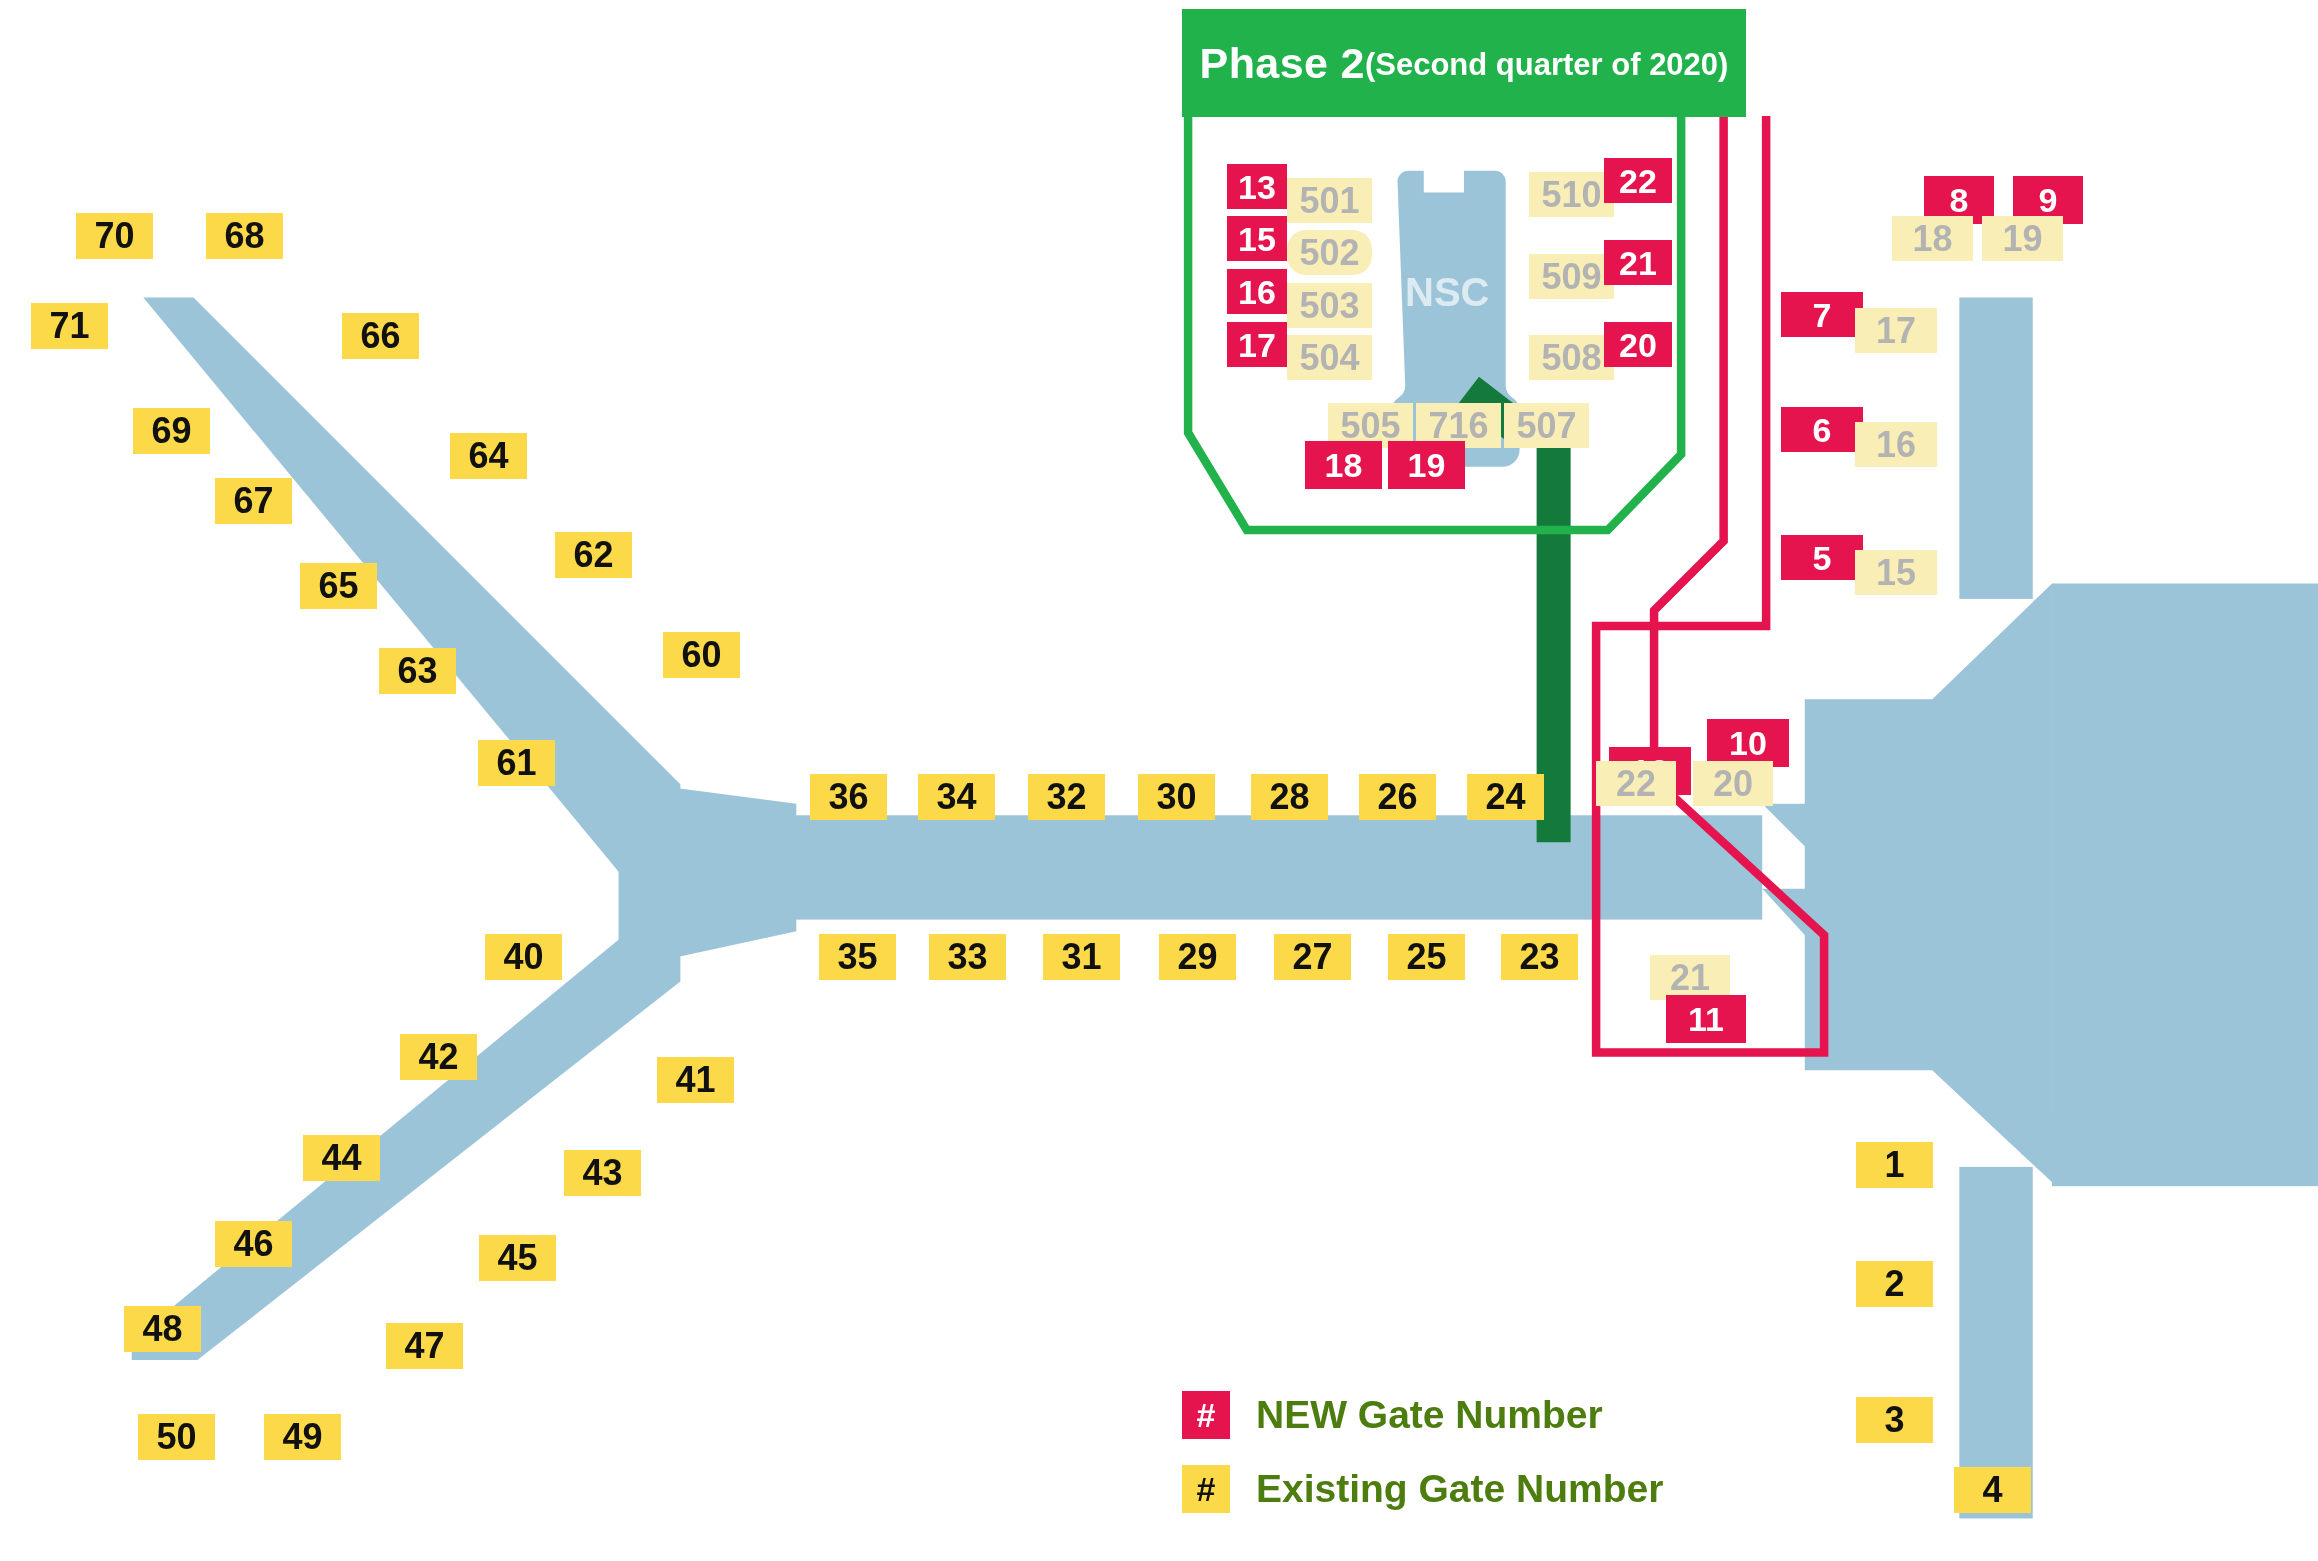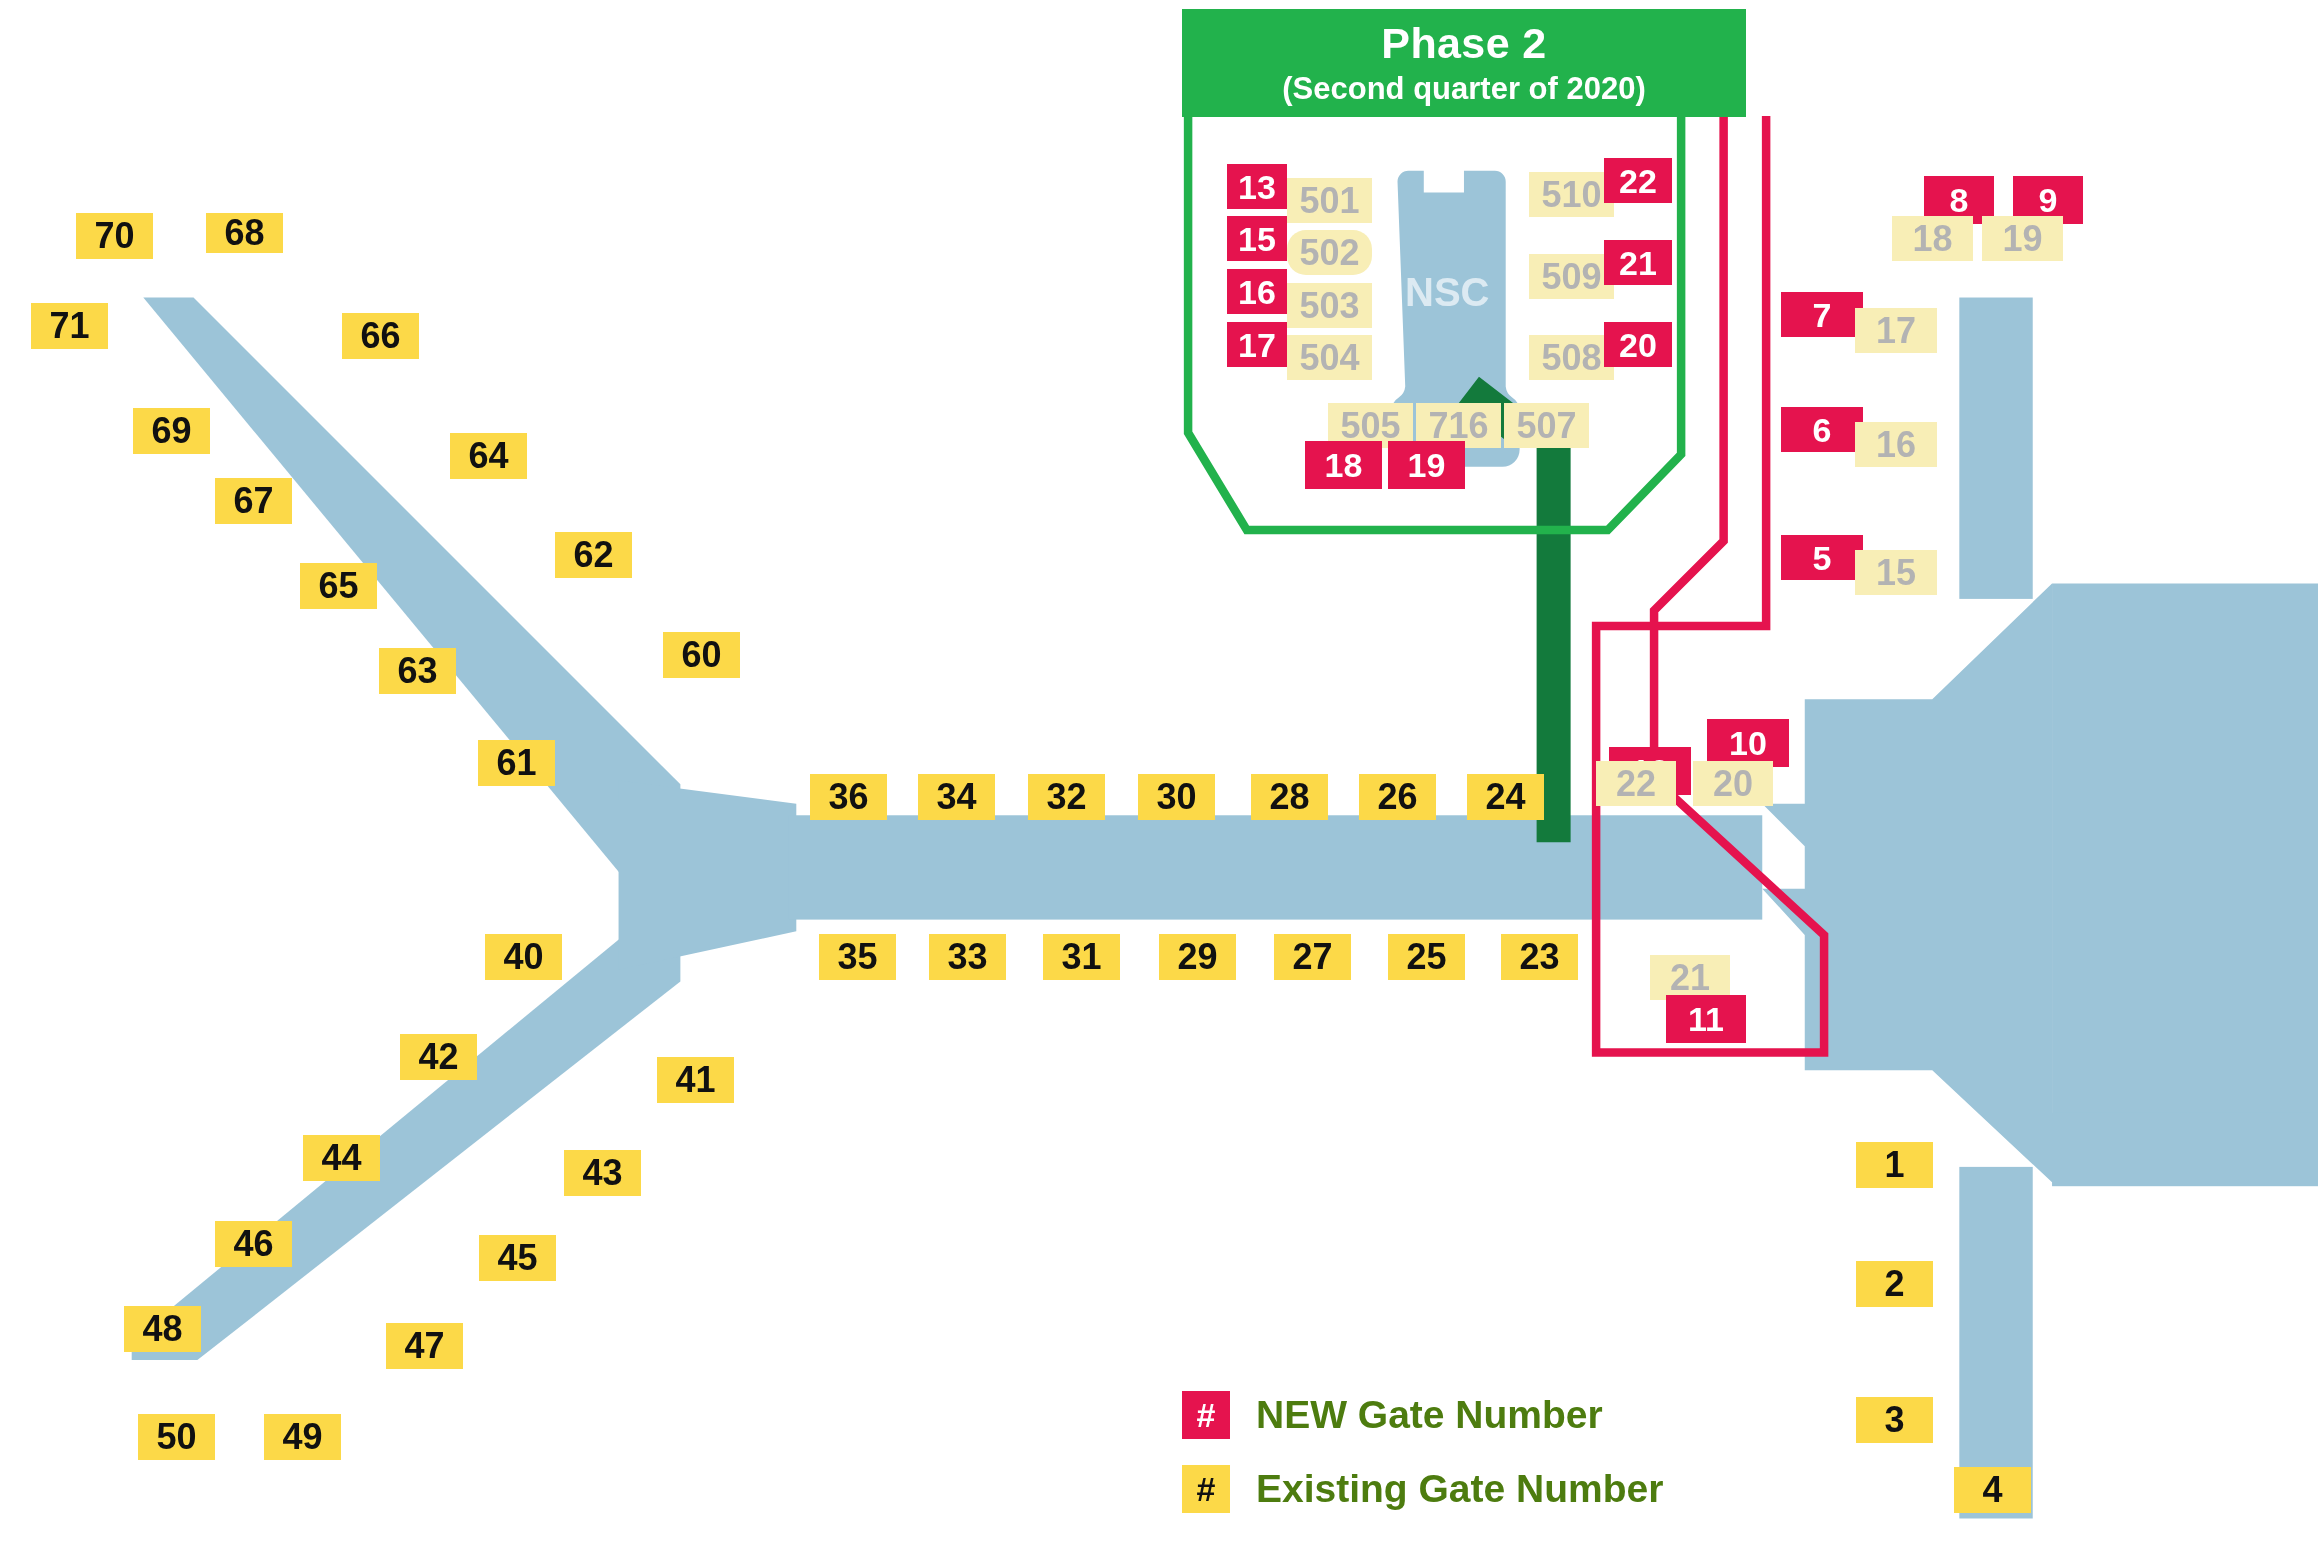--- a/index.html
+++ b/index.html
@@ -10,21 +10,21 @@
   
   .chip{position:absolute;display:flex;align-items:center;justify-content:center;
         font-weight:700;line-height:1;box-sizing:border-box;}
   .chip-existing{background:#FCD948;color:#111111;font-size:36px;}
 
   
   .pb-new{background:#E5134E;color:#ffffff;font-weight:700;font-size:34px;}
   .pb-cream{background:#F8EEB6;color:#B3B3B3;font-weight:700;font-size:36px;}
 
   
-  .phase-head{position:absolute;display:flex;flex-direction:column;align-items:center;
+  .phase-head{position:absolute;display:flex;flex-direction:row;align-items:center;
               justify-content:center;color:#ffffff;text-align:center;box-sizing:border-box;}
   .phase-head .t1l{font-size:43px;font-weight:700;letter-spacing:0.4px;}
   .phase-head .t2l{font-size:31px;font-weight:700;margin-top:3.1px;}
   #phase2-head{background:#22B24C;}
   #phase1-head{background:#E5134E;}
 
   
   #t1-label{position:absolute;color:#DCEAF2;font-size:116px;font-weight:700;line-height:1;}
   #nsc-label{position:absolute;color:#DCEAF2;font-size:40px;font-weight:700;line-height:1;}
 
@@ -129,21 +129,21 @@
 
   <div class="chip pb-new" style="left:1609px;top:747px;width:82px;height:48px;">12</div>
   <div class="chip pb-new" style="left:1707px;top:719px;width:82px;height:48px;">10</div>
   <div class="chip pb-cream" style="left:1596px;top:761px;width:80px;height:45px;">22</div>
   <div class="chip pb-cream" style="left:1693px;top:761px;width:80px;height:45px;">20</div>
 
   <div class="chip pb-cream" style="left:1650px;top:955px;width:80px;height:45px;">21</div>
   <div class="chip pb-new" style="left:1666px;top:995px;width:80px;height:48px;">11</div>
 
   <div class="chip chip-existing" style="left:76px;top:213px;width:77px;height:46px;">70</div>
-  <div class="chip chip-existing" style="left:206px;top:213px;width:77px;height:40px;">68</div>
+  <div class="chip chip-existing" style="left:206px;top:213px;width:77px;height:46px;">68</div>
   <div class="chip chip-existing" style="left:31px;top:303px;width:77px;height:46px;">71</div>
   <div class="chip chip-existing" style="left:342px;top:313px;width:77px;height:46px;">66</div>
   <div class="chip chip-existing" style="left:133px;top:408px;width:77px;height:46px;">69</div>
   <div class="chip chip-existing" style="left:450px;top:433px;width:77px;height:46px;">64</div>
   <div class="chip chip-existing" style="left:215px;top:478px;width:77px;height:46px;">67</div>
   <div class="chip chip-existing" style="left:555px;top:532px;width:77px;height:46px;">62</div>
   <div class="chip chip-existing" style="left:300px;top:563px;width:77px;height:46px;">65</div>
   <div class="chip chip-existing" style="left:379px;top:648px;width:77px;height:46px;">63</div>
   <div class="chip chip-existing" style="left:663px;top:632px;width:77px;height:46px;">60</div>
   <div class="chip chip-existing" style="left:478px;top:740px;width:77px;height:46px;">61</div>

